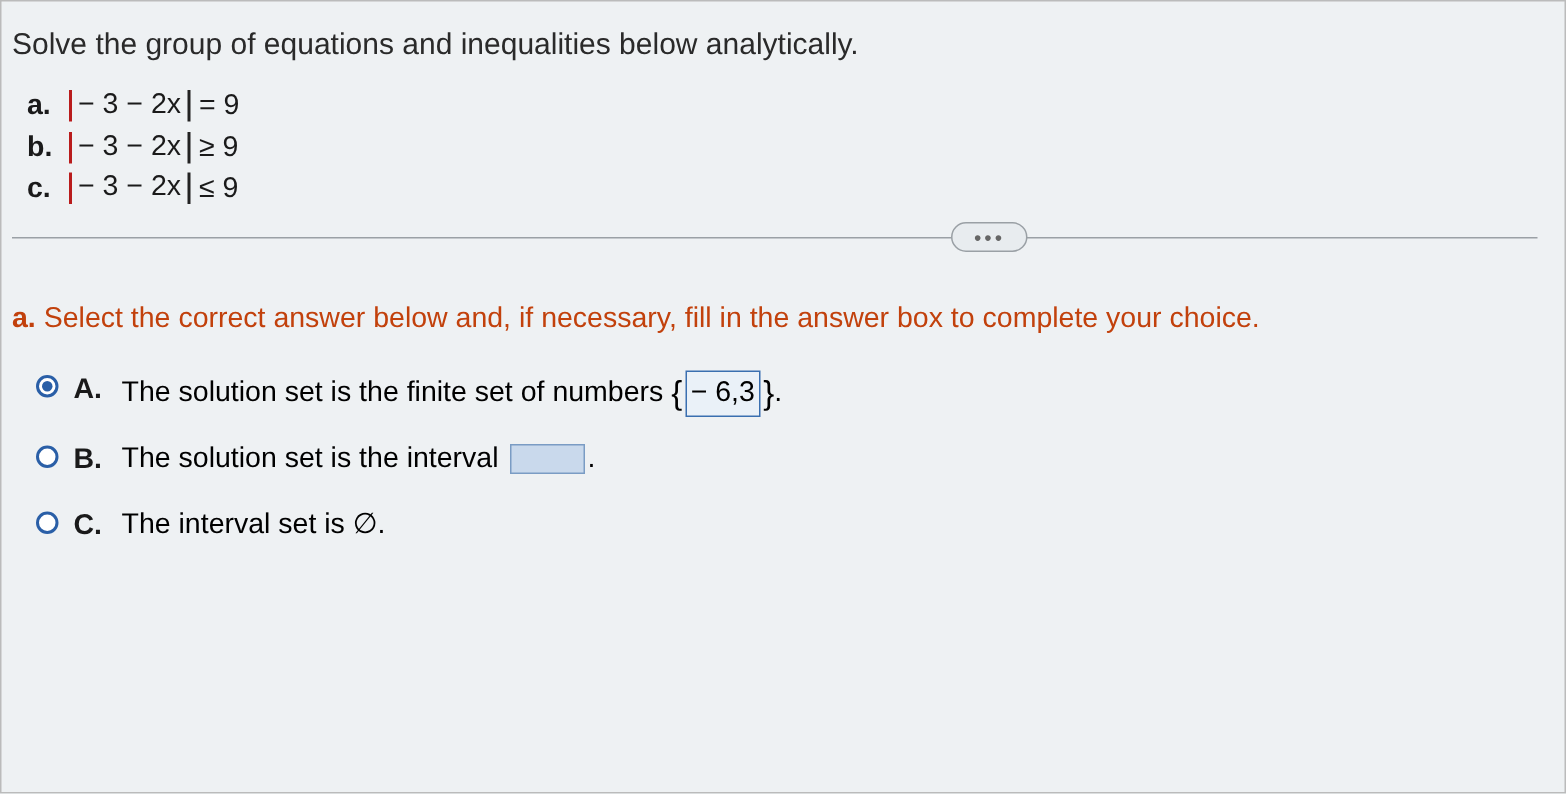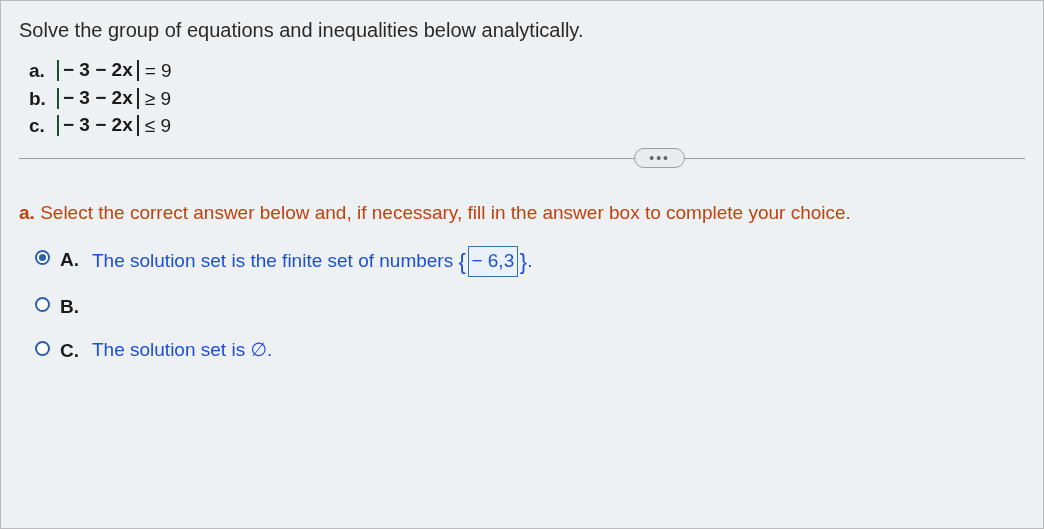--- a/index.html
+++ b/index.html
@@ -8,39 +8,39 @@
       background: #d8dde0;
       width: 1044px;
       height: 529px;
       overflow: hidden;
       color: #1a1a1a;
       font-size: 19px;
       line-height: 1.5;
     }
     .page {
       background: #eef1f3;
-      padding: 14px 18px 0 18px;
+      padding: 14px 18px 0 7px;
       height: 100%;
       border: 1px solid #bbb;
     }
     .prompt {
       font-size: 20px;
       color: #2a2a2a;
       margin-bottom: 12px;
     }
     .subparts {
       margin-left: 10px;
       margin-bottom: 18px;
       font-size: 19px;
       color: #1a1a1a;
       line-height: 1.45;
     }
     .sub-row { display: flex; align-items: center; gap: 6px; }
     .sub-label { font-weight: bold; width: 22px; }
-    .abs { border-left: 2px solid #14532d; border-right: 2px solid #222; padding: 0 4px; display: inline-block; line-height: 1.1; font-weight: bold; }
+    .abs { border-left: 2px solid #b91c1c; border-right: 2px solid #222; padding: 0 4px; display: inline-block; line-height: 1.1; }
     .divider {
       border-top: 1px solid #9aa0a5;
       margin: 10px 0 18px 0;
       position: relative;
     }
     .ellipsis-pill {
       position: absolute;
       right: 340px;
       top: -11px;
       background: #e8ecef;
@@ -78,21 +78,21 @@
     .radio.selected::after {
       content: "";
       position: absolute;
       width: 7px; height: 7px;
       background: #2a5fa7;
       border-radius: 50%;
       top: 2px; left: 2px;
     }
     .opt-label { font-weight: bold; width: 22px; flex-shrink: 0; margin-top: 1px; }
     .opt-body { flex: 1; }
-    .opt-text { color: #1d4ed8; }
+    .opt-text { color: #000000; }
     .hint { color: #1a1a1a; margin-top: 2px; }
     .answer-box {
       display: inline-block;
       border: 1px solid #3a6fb0;
       background: #eaf1f8;
       padding: 0 2px;
       margin: 0 2px;
       min-width: 50px;
       text-align: center;
       font-weight: normal;
@@ -149,26 +149,29 @@
         <div class="opt-text">
           <span>The solution set is the finite set of numbers </span><span class="braces">{</span><span class="answer-box">− 6,3</span><span class="braces">}</span><span>.</span>
         </div>
       </div>
     </div>
 
     <div class="opt">
       <div class="radio"></div>
       <div class="opt-label">B.</div>
       <div class="opt-body">
+        <div class="opt-text">
+          <span>The solution set is the interval </span><span class="answer-box empty"></span><span>.</span>
+        </div>
       </div>
     </div>
 
     <div class="opt">
       <div class="radio"></div>
       <div class="opt-label">C.</div>
       <div class="opt-body">
-        <div class="opt-text empty-set">The solution set is ∅.</div>
+        <div class="opt-text empty-set">The interval set is ∅.</div>
       </div>
     </div>
 
   </div>
 
 </div>
 
 </body></html>

